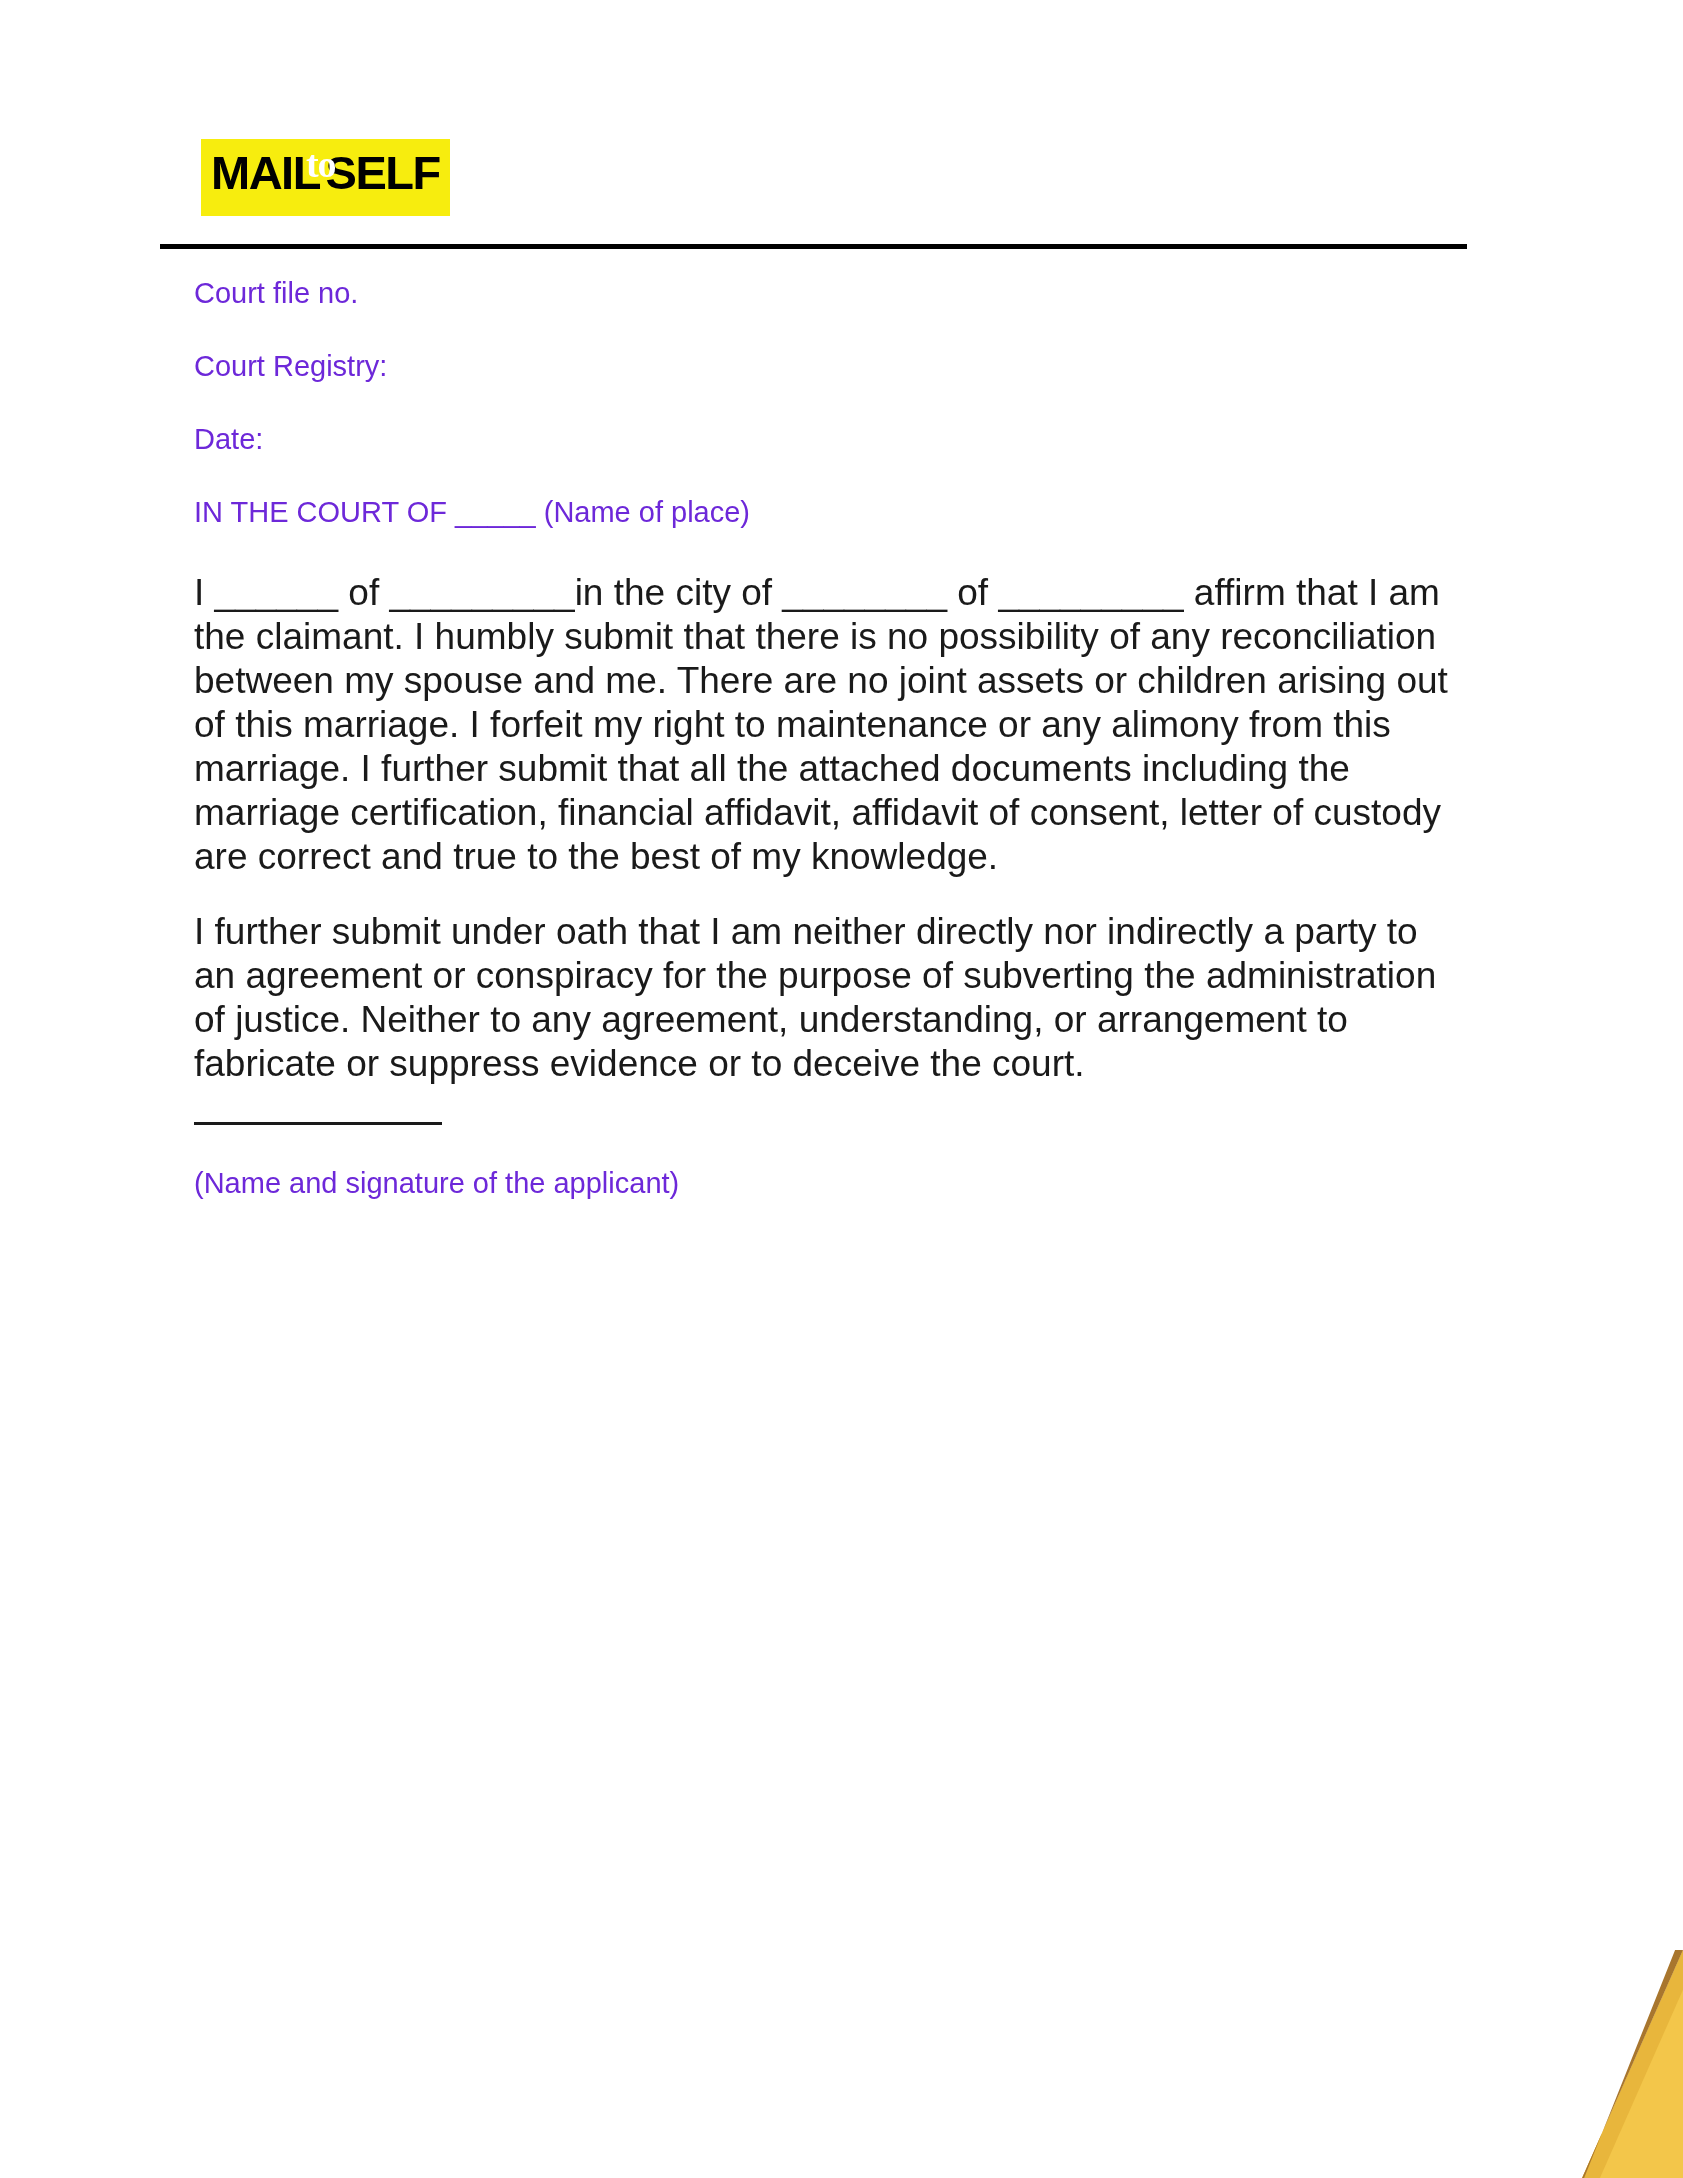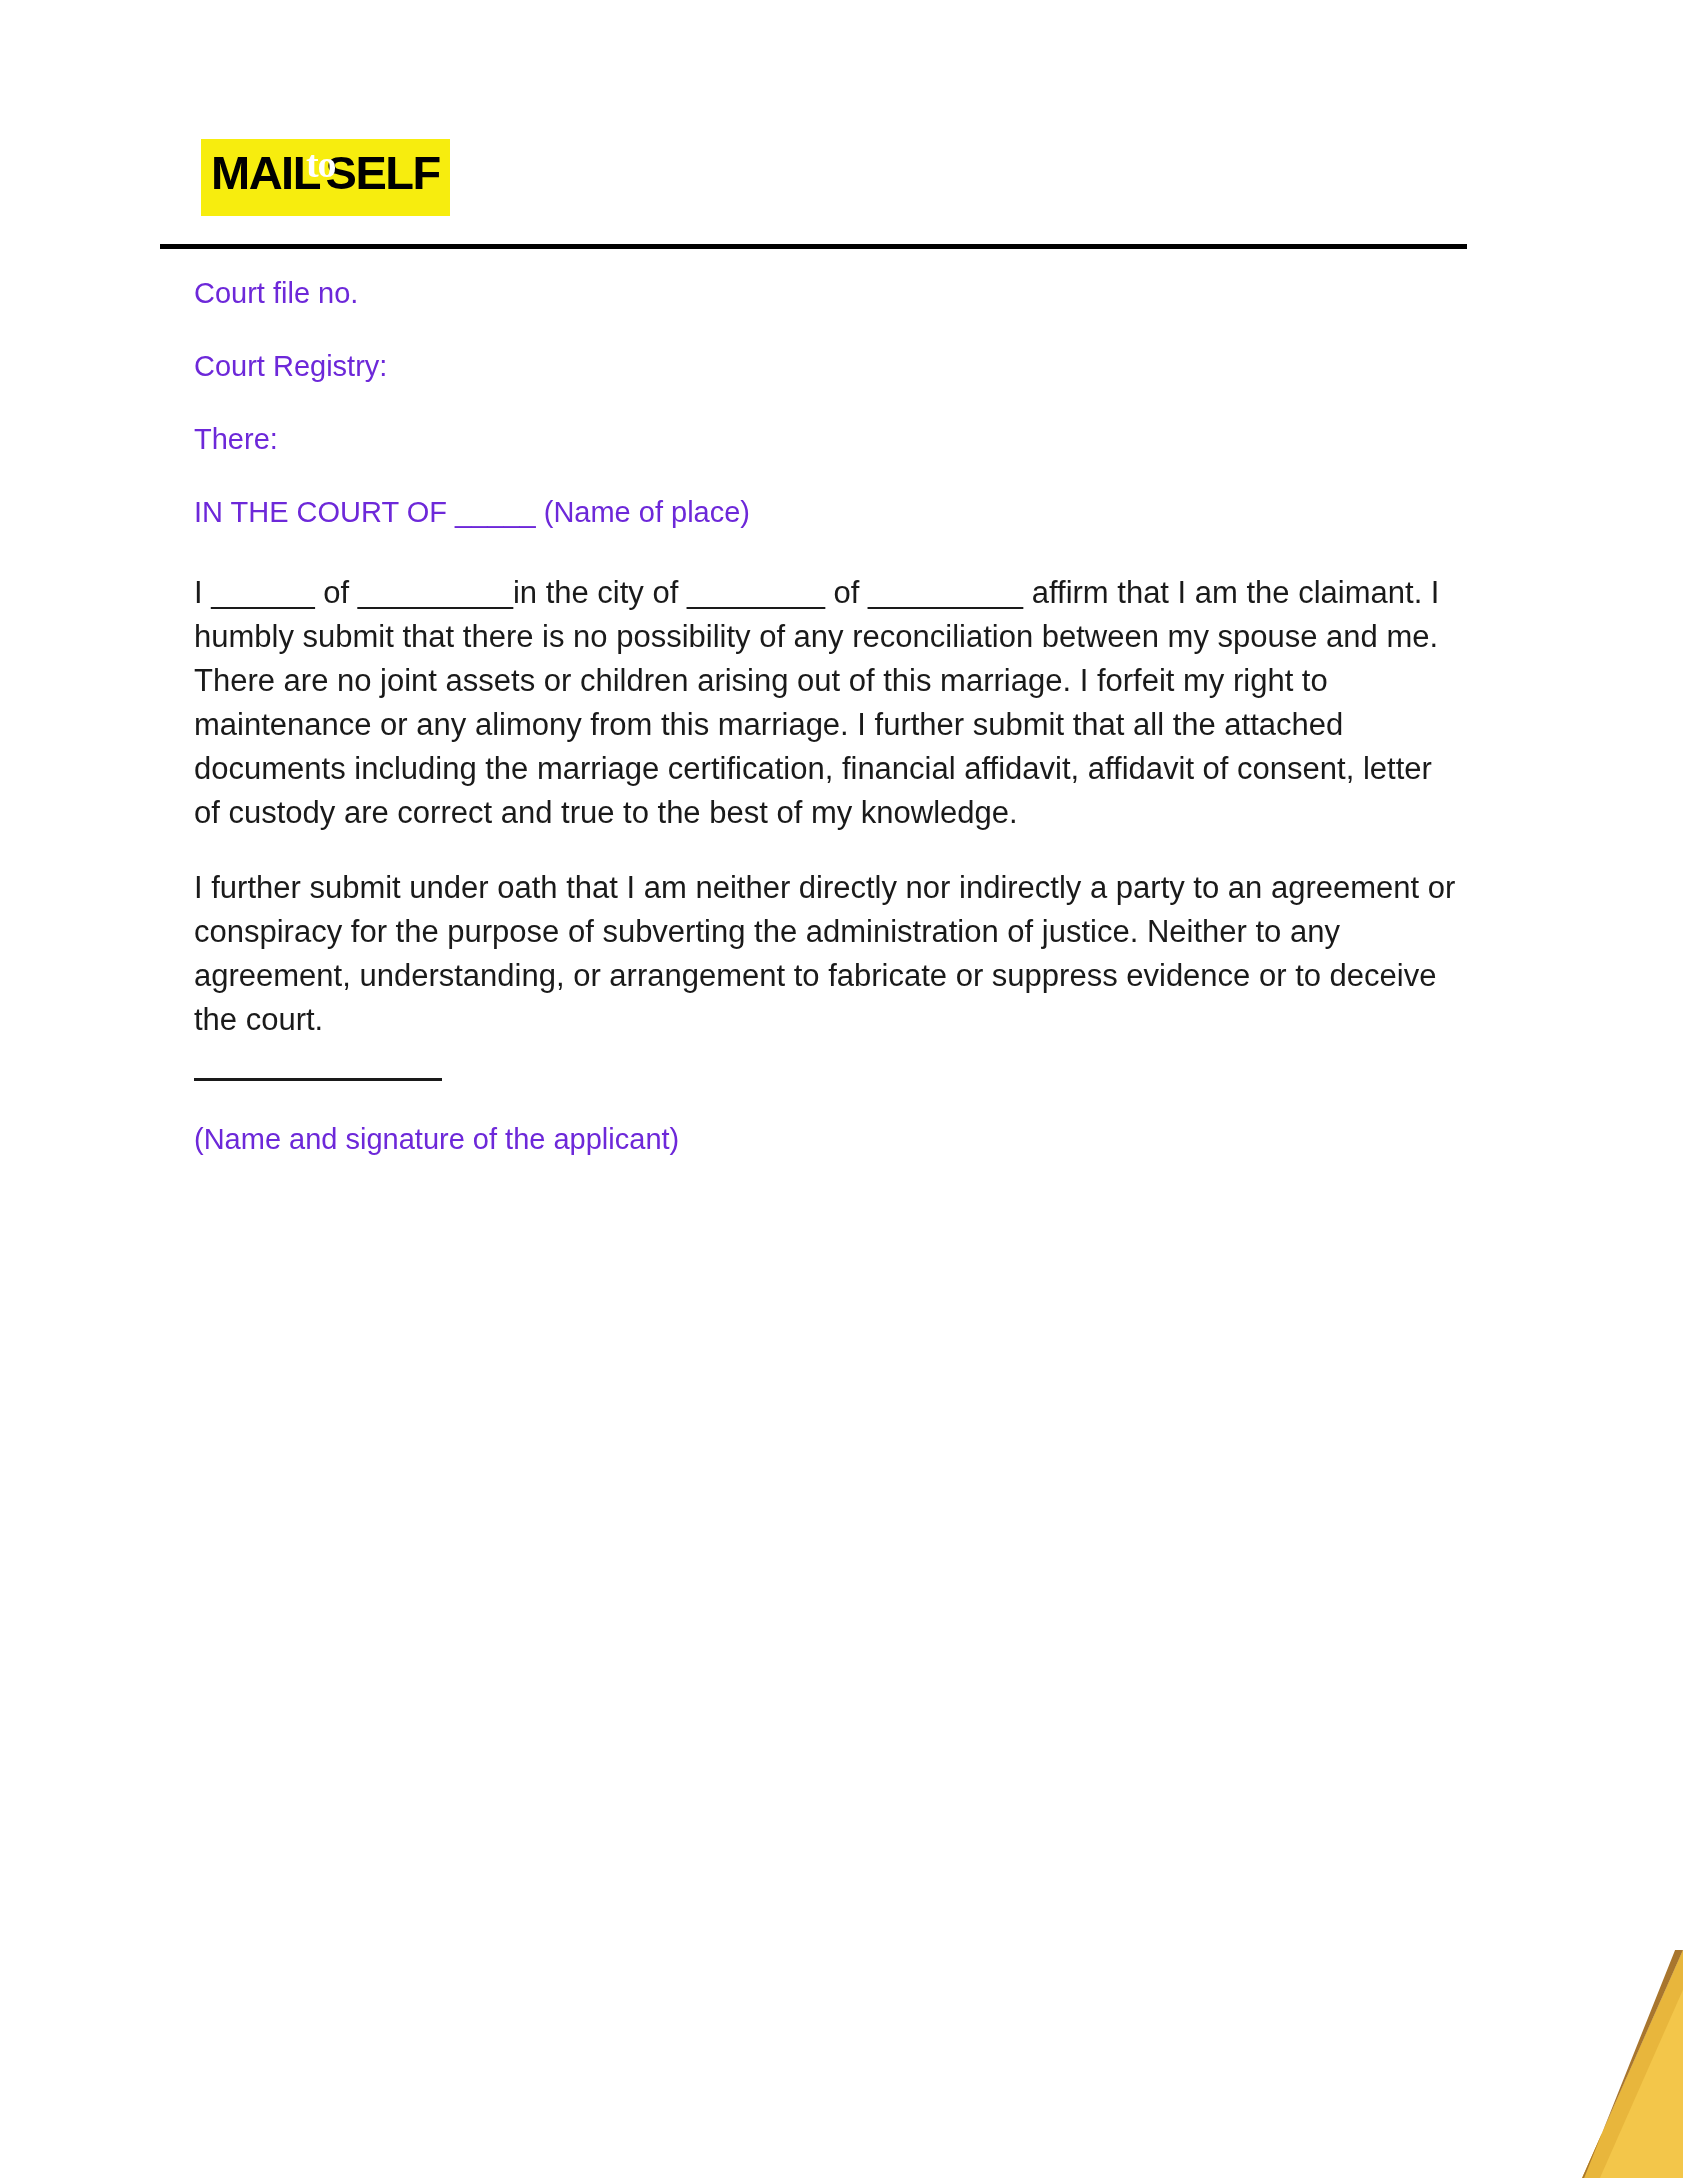--- a/index.html
+++ b/index.html
@@ -91,21 +91,21 @@
 
   .line {
     font-size: 29px;
     line-height: 1.0;
     margin: 0 0 44px 0;
     color: #6d28d9;
     font-family: "Liberation Sans", sans-serif;
   }
 
   .para {
-    font-size: 31px;
+    font-size: 37px;
     line-height: 44px;
     margin: 0 0 31px 0;
     color: #1a1a1a;
     text-align: left;
     font-family: "Liberation Sans", sans-serif;
   }
 
   .gap-small { margin-bottom: 30px; }
 
   .sig-rule {
@@ -138,21 +138,21 @@
     <div class="logo-box">
       <span class="logo-text logo-mail">MAIL</span><span class="logo-to">to</span><span class="logo-text logo-self">SELF</span>
     </div>
     <div class="header-rule"></div>
   </div>
 
   <div class="content">
 
     <p class="line">Court file no.</p>
     <p class="line">Court Registry:</p>
-    <p class="line">There:</p>
+    <p class="line">Date:</p>
     <p class="line">IN THE COURT OF _____ (Name of place)</p>
 
     <p class="para">I ______ of _________in the city of ________ of _________ affirm that I am the claimant. I humbly submit that there is no possibility of any reconciliation between my spouse and me. There are no joint assets or children arising out of this marriage. I forfeit my right to maintenance or any alimony from this marriage. I further submit that all the attached documents including the marriage certification, financial affidavit, affidavit of consent, letter of custody are correct and true to the best of my knowledge.</p>
     <p class="para gap-small">I further submit under oath that I am neither directly nor indirectly a party to an agreement or conspiracy for the purpose of subverting the administration of justice. Neither to any agreement, understanding, or arrangement to fabricate or suppress evidence or to deceive the court.</p>
 
 
     <div class="sig-rule-wrap">
       <div class="sig-rule"></div>
     </div>
 

